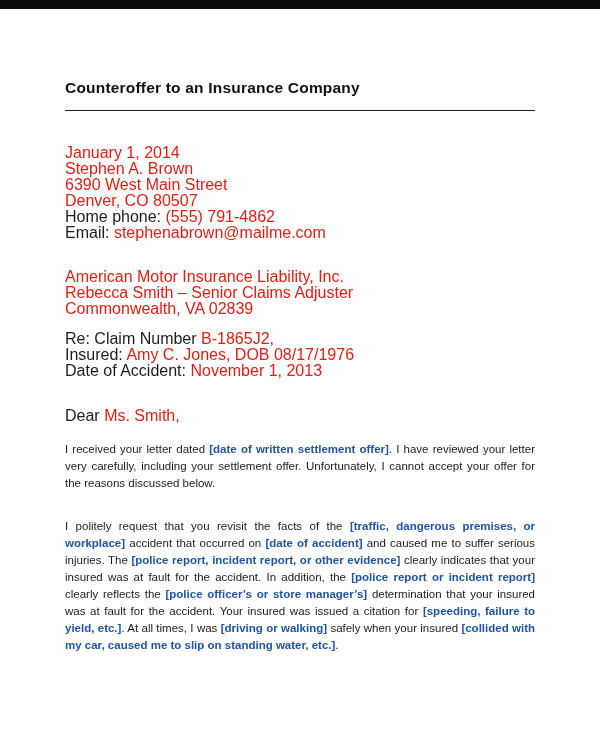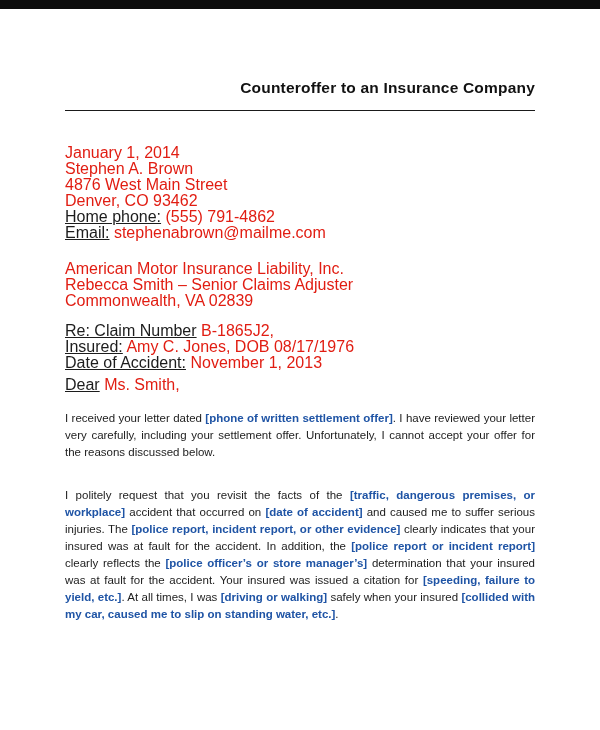--- a/index.html
+++ b/index.html
@@ -17,42 +17,42 @@
   .top-bar {
     width: 100%;
     height: 9px;
     background: #0c0c0c;
   }
   .page {
     padding: 0 65px;
   }
   .title {
     margin: 70px 0 5px 0;
-    text-align: right;
+    text-align: left;
     font-size: 15.5px;
     font-weight: bold;
     color: #111111;
     letter-spacing: 0.2px;
   }
   .title-rule {
     border: none;
     border-top: 1.6px solid #1a1a1a;
     margin: 13px 0 0 0;
   }
   .block {
     font-size: 16px;
     line-height: 16px;
   }
   .block-sender   { margin-top: 34px; }
-  .block-company  { margin-top: 20px; }
+  .block-company  { margin-top: 28px; }
   .block-ref      { margin-top: 14px; }
-  .block-salute   { margin-top: 6px; }
+  .block-salute   { margin-top: 29px; }
   .line { white-space: nowrap; }
   .red  { color: var(--accent-red, #e11d12); }
-  .lbl  { color: #1c1c1c; text-decoration: underline; }
+  .lbl  { color: #1c1c1c; }
   .para {
     margin: 17px 0 0 0;
     font-size: 11.5px;
     line-height: 17px;
     text-align: justify;
     color: #1c1c1c;
   }
   .para + .para { margin-top: 26px; }
   .ph {
     color: var(--accent-blue, #1f54a5);
@@ -65,22 +65,22 @@
 <div class="top-bar"></div>
 
 <div class="page">
 
   <h1 class="title">Counteroffer to an Insurance Company</h1>
   <hr class="title-rule">
 
   <div class="block block-sender">
     <div class="line red">January 1, 2014</div>
     <div class="line red">Stephen A. Brown</div>
-    <div class="line red">4876 West Main Street</div>
-    <div class="line red">Denver, CO 93462</div>
+    <div class="line red">6390 West Main Street</div>
+    <div class="line red">Denver, CO 80507</div>
     <div class="line">
       <span class="lbl">Home phone:</span>
       <span class="red">(555) 791-4862</span>
     </div>
     <div class="line">
       <span class="lbl">Email:</span>
       <span class="red">stephenabrown@mailme.com</span>
     </div>
   </div>
 
@@ -103,16 +103,16 @@
       <span class="lbl">Date of Accident:</span>
       <span class="red">November 1, 2013</span>
     </div>
   </div>
 
   <div class="block block-salute">
     <span class="lbl">Dear</span>
     <span class="red">Ms. Smith,</span>
   </div>
 
-  <p class="para"><span>I received your letter dated </span><span class="ph">[phone of written settlement offer]</span><span>. I have reviewed your letter very carefully, including your settlement offer. Unfortunately, I cannot accept your offer for the reasons discussed below.</span></p>
+  <p class="para"><span>I received your letter dated </span><span class="ph">[date of written settlement offer]</span><span>. I have reviewed your letter very carefully, including your settlement offer. Unfortunately, I cannot accept your offer for the reasons discussed below.</span></p>
   <p class="para"><span>I politely request that you revisit the facts of the </span><span class="ph">[traffic, dangerous premises, or workplace]</span><span> accident that occurred on </span><span class="ph">[date of accident]</span><span> and caused me to suffer serious injuries. The </span><span class="ph">[police report, incident report, or other evidence]</span><span> clearly indicates that your insured was at fault for the accident. In addition, the </span><span class="ph">[police report or incident report]</span><span> clearly reflects the </span><span class="ph">[police officer’s or store manager’s]</span><span> determination that your insured was at fault for the accident. Your insured was issued a citation for </span><span class="ph">[speeding, failure to yield, etc.]</span><span>. At all times, I was </span><span class="ph">[driving or walking]</span><span> safely when your insured </span><span class="ph">[collided with my car, caused me to slip on standing water, etc.]</span><span>.</span></p>
 
 </div>
 
 </body></html>

